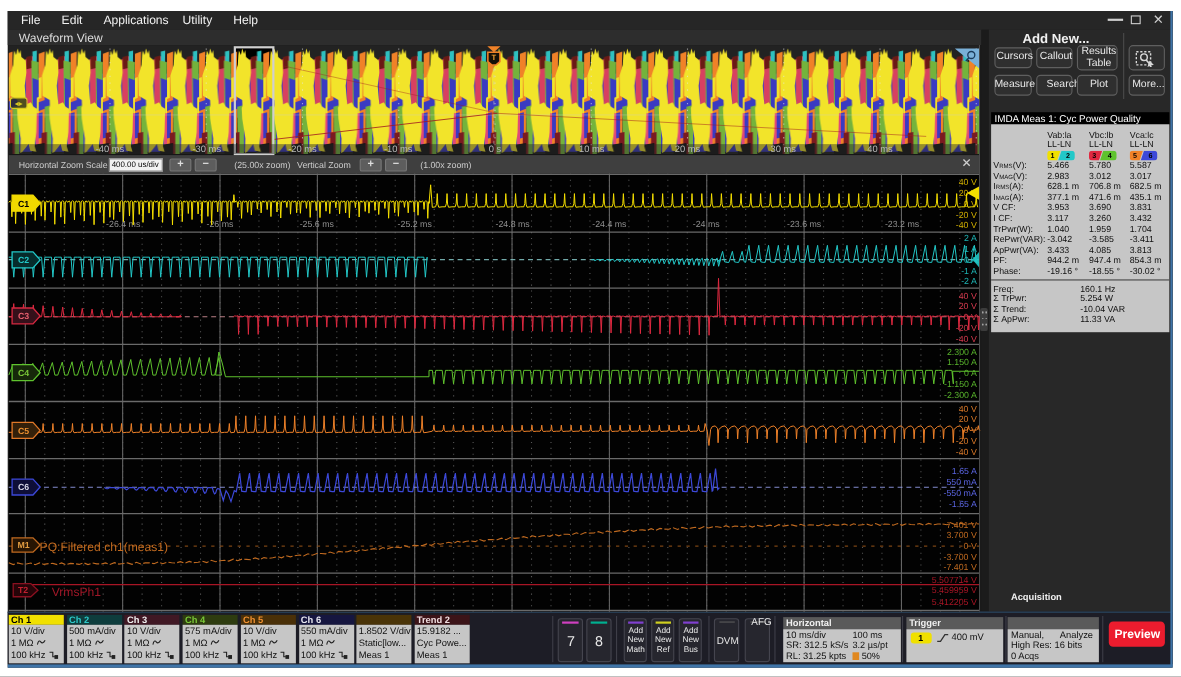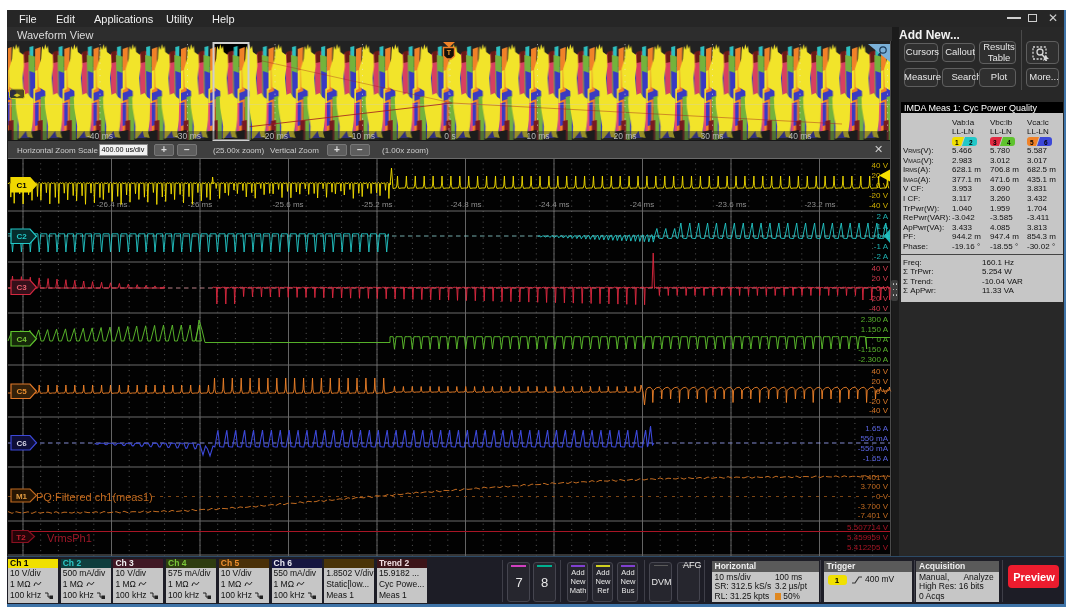--- a/index.html
+++ b/index.html
@@ -245,21 +245,21 @@
     <div style="position:absolute;left:213px;top:146px;font-size:8px;color:#cdcdcd">(25.00x zoom)</div>
     <div style="position:absolute;left:270px;top:146px;font-size:8px;color:#cdcdcd">Vertical Zoom</div>
     <div style="position:absolute;left:327px;top:143.5px;width:20px;height:12px;background:#5d5d5d;border:1px solid #777;border-radius:2px"></div>
     <div style="position:absolute;left:327px;top:144px;width:20px;text-align:center;font-size:10px;line-height:11px;color:#ddd;font-weight:bold">+</div>
     <div style="position:absolute;left:350px;top:143.5px;width:20px;height:12px;background:#5d5d5d;border:1px solid #777;border-radius:2px"></div>
     <div style="position:absolute;left:350px;top:144px;width:20px;text-align:center;font-size:10px;line-height:11px;color:#ddd;font-weight:bold">−</div>
     <div style="position:absolute;left:382px;top:146px;font-size:8px;color:#cdcdcd">(1.00x zoom)</div>
     <div style="position:absolute;left:874px;top:143px;font-size:11px;color:#cfcfcf">✕</div>
     <div style="position:absolute;left:892px;top:27px;width:7px;height:529px;background:#1b1b1b"></div>
     <div style="position:absolute;left:899px;top:27px;width:167px;height:529px;background:#282828"></div>
-    <div style="position:absolute;left:899px;top:29px;width:122px;font-size:12px;font-weight:bold;color:#f2f2f2">Add New...</div>
+    <div style="position:absolute;left:899px;top:29px;width:122px;text-align:center;font-size:12px;font-weight:bold;color:#f2f2f2">Add New...</div>
     <div style="position:absolute;left:1021px;top:30px;width:1px;height:60px;background:#4a4a4a"></div>
     <div style="position:absolute;left:904px;top:43px;width:34px;height:19px;background:#2f2f2f;border:1.5px solid #5f5f5f;border-radius:4px"></div>
     <div style="position:absolute;left:904px;top:43px;width:37px;height:19px;display:flex;align-items:center;justify-content:center;text-align:center;font-size:9.5px;line-height:10.5px;color:#e8e8e8">Cursors</div>
     <div style="position:absolute;left:942px;top:43px;width:33px;height:19px;background:#2f2f2f;border:1.5px solid #5f5f5f;border-radius:4px"></div>
     <div style="position:absolute;left:942px;top:43px;width:36px;height:19px;display:flex;align-items:center;justify-content:center;text-align:center;font-size:9.5px;line-height:10.5px;color:#e8e8e8">Callout</div>
     <div style="position:absolute;left:979px;top:41px;width:37px;height:23px;background:#2f2f2f;border:1.5px solid #5f5f5f;border-radius:4px"></div>
     <div style="position:absolute;left:979px;top:41px;width:40px;height:23px;display:flex;align-items:center;justify-content:center;text-align:center;font-size:9.5px;line-height:10.5px;color:#e8e8e8">Results<br>Table</div>
     <div style="position:absolute;left:1026px;top:41px;width:33px;height:23px;background:#2f2f2f;border:1.5px solid #5f5f5f;border-radius:4px"></div>
     <div style="position:absolute;left:1026px;top:41px;width:36px;height:23px;display:flex;align-items:center;justify-content:center;text-align:center;font-size:11px;line-height:12px;color:#e8e8e8"></div>
     <svg style="position:absolute;left:1032px;top:45.5px" width="20" height="15" viewBox="0 0 20 15">
@@ -484,21 +484,21 @@
     <div style="position:absolute;left:823.5px;top:561px;width:88.5px;height:10.5px;background:#5a5a5a"></div>
     <div style="position:absolute;left:826.5px;top:562px;font-size:8.5px;font-weight:bold;color:#f0f0f0">Trigger</div>
     <div style="position:absolute;left:823.5px;top:571.5px;width:88.5px;height:30px;background:#c6c6c6"></div>
     <div style="position:absolute;left:827.5px;top:574.5px;width:19px;height:10px;background:#f0e000;border-radius:3px"></div>
     <div style="position:absolute;left:827.5px;top:575.5px;width:19px;text-align:center;font-size:8px;font-weight:bold;color:#000">1</div>
     <svg style="position:absolute;left:851px;top:575px" width="12" height="10" viewBox="0 0 12 10">
       <path d="M1 8 h3 l4 -6 h3" fill="none" stroke="#333" stroke-width="1.2"></path>
     </svg>
     <div style="position:absolute;left:865px;top:575px;font-size:8.5px;color:#111;white-space:nowrap">400 mV</div>
     <div style="position:absolute;left:916px;top:561px;width:82.5px;height:10.5px;background:#5a5a5a"></div>
-    <div style="position:absolute;left:919px;top:562px;font-size:8.5px;font-weight:bold;color:#f0f0f0">Acquisition</div>
+    <div style="position:absolute;left:919px;top:538px;font-size:8.5px;font-weight:bold;color:#f0f0f0">Acquisition</div>
     <div style="position:absolute;left:916px;top:571.5px;width:82.5px;height:30px;background:#c6c6c6"></div>
     <div style="position:absolute;left:919px;top:572.5px;font-size:8.5px;color:#111;white-space:nowrap">Manual,&nbsp;&nbsp;&nbsp;&nbsp;&nbsp;&nbsp;Analyze</div>
     <div style="position:absolute;left:919px;top:582.1px;font-size:8.5px;color:#111;white-space:nowrap">High Res: 16 bits</div>
     <div style="position:absolute;left:919px;top:591.7px;font-size:8.5px;color:#111;white-space:nowrap">0 Acqs</div>
     <div style="position:absolute;left:1008px;top:565px;width:51px;height:23px;background:#ec1c2e;border-radius:4px"></div>
     <div style="position:absolute;left:1008px;top:570.5px;width:52px;text-align:center;font-size:11px;font-weight:bold;color:#fff">Preview</div>
     <div style="position:absolute;left:1063.5px;top:10px;width:2.5px;height:596px;background:#3f74a8"></div>
     <div style="position:absolute;left:7px;top:604px;width:1059px;height:2.5px;background:#3f74a8"></div>
 </div>
 </body></html>

